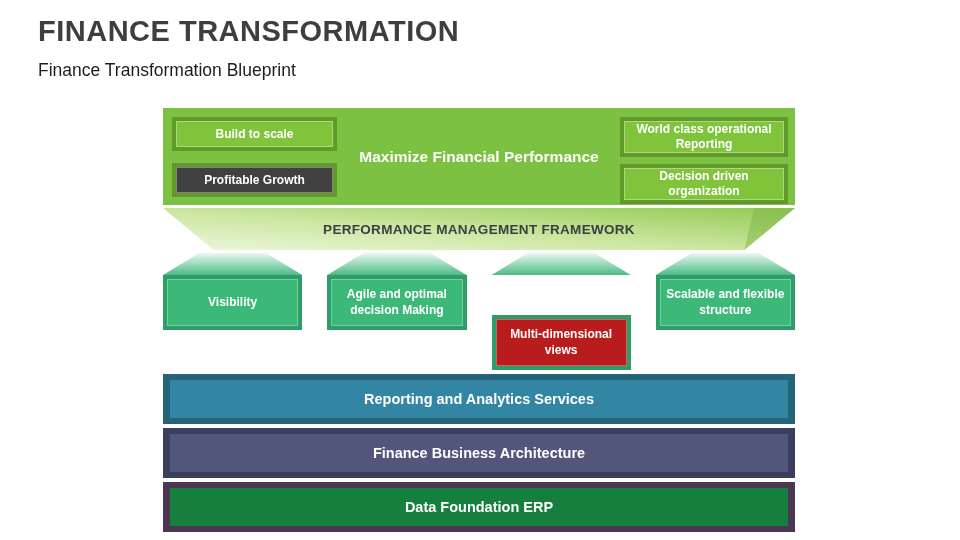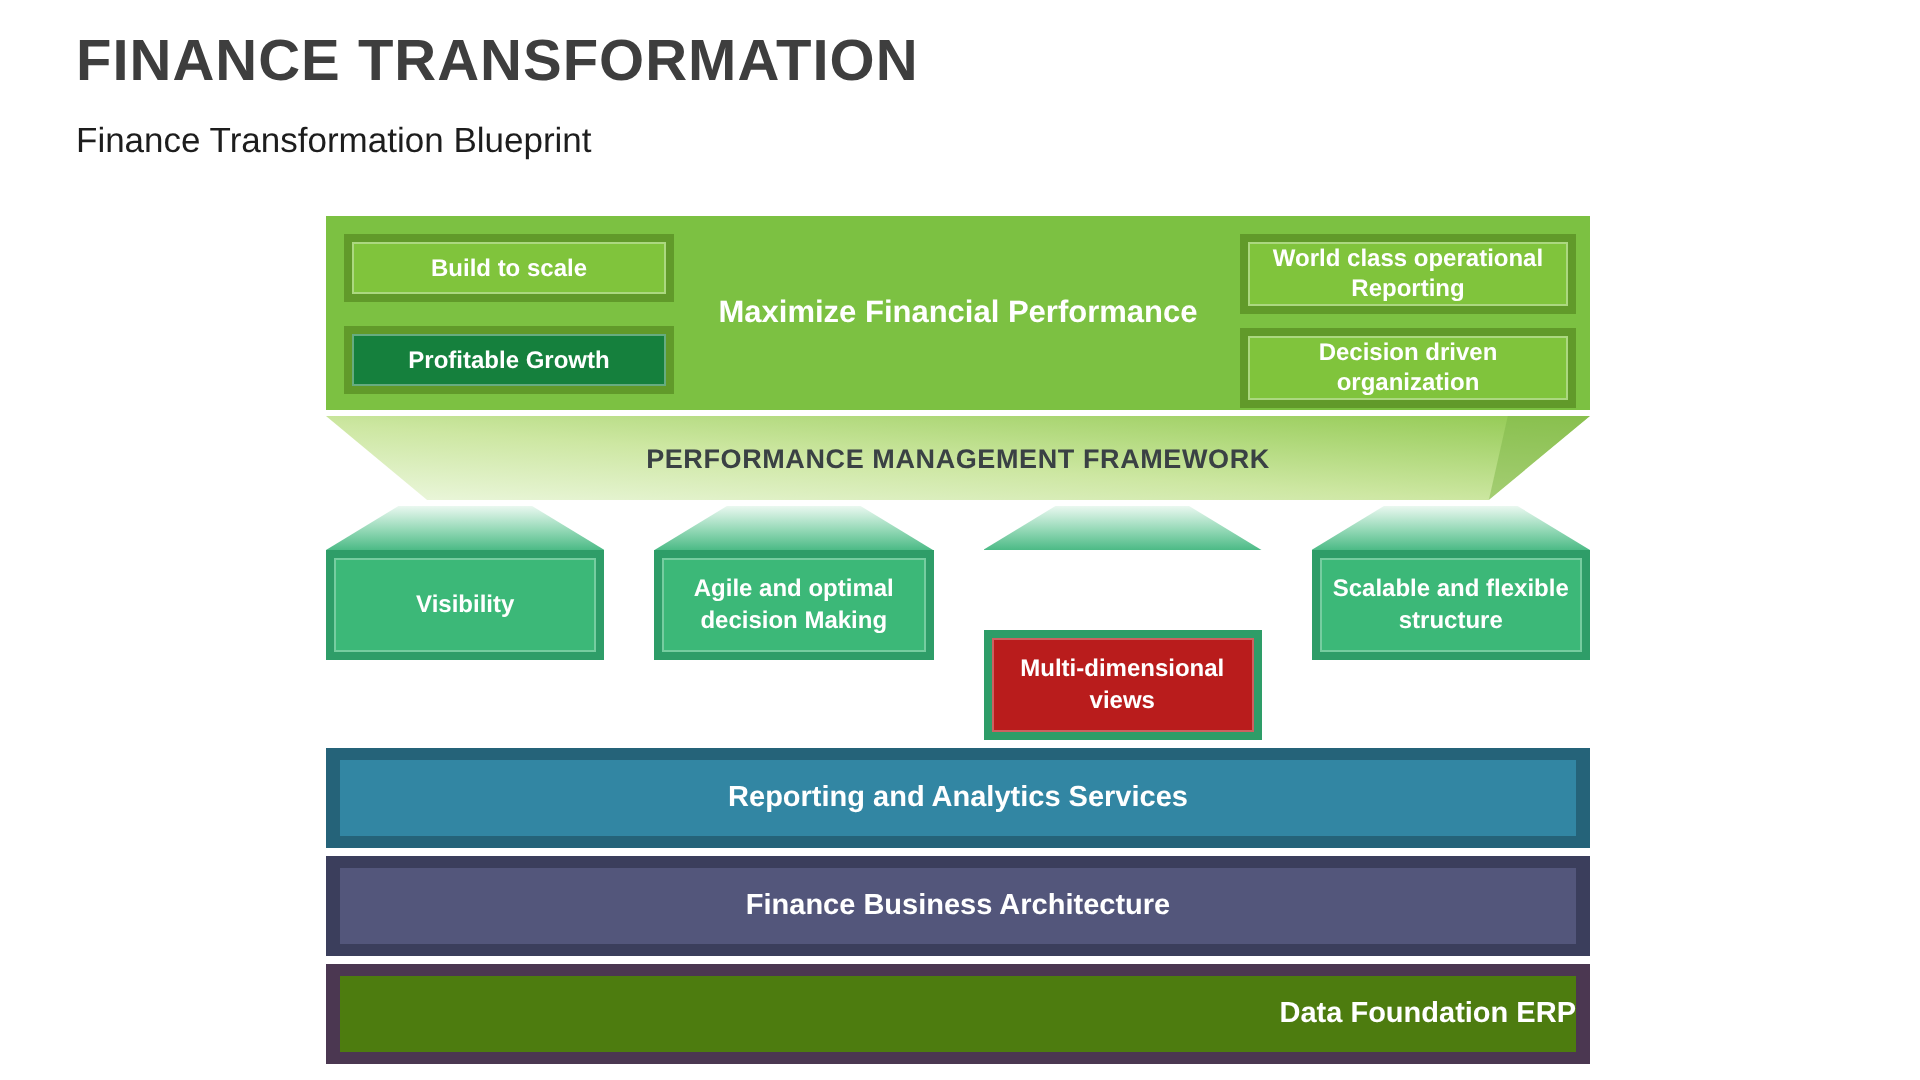--- a/index.html
+++ b/index.html
@@ -156,21 +156,21 @@
 <div class="slide">
 
   <div class="title">FINANCE TRANSFORMATION</div>
   <div class="subtitle">Finance Transformation Blueprint</div>
 
   <div class="diagram">
 
     <div class="goal-panel" style="background-color: rgb(124, 193, 66);">
       <div class="goal-col goal-col-left">
         <div class="goal-item" style="background-color: rgb(128, 196, 60); border-color: rgb(97, 154, 42);">Build to scale</div>
-        <div class="goal-item" style="background-color: #15803d; border-color: rgb(97, 154, 42);">Profitable Growth</div>
+        <div class="goal-item" style="background-color: #404040; border-color: rgb(97, 154, 42);">Profitable Growth</div>
       </div>
       <div class="goal-center">Maximize Financial Performance</div>
       <div class="goal-col goal-col-right">
         <div class="goal-item" style="background-color: rgb(128, 196, 60); border-color: rgb(97, 154, 42);">World class operational Reporting</div>
         <div class="goal-item" style="background-color: rgb(128, 196, 60); border-color: rgb(97, 154, 42);">Decision driven organization</div>
       </div>
     </div>
 
     <div class="banner">
       <div class="banner-fold"></div>
@@ -196,19 +196,19 @@
       </div>
     </div>
 
     <div class="layers">
       <div class="layer" style="background-color: rgb(50, 134, 163); border-color: rgb(37, 99, 121);">
         <span>Reporting and Analytics Services</span>
       </div>
       <div class="layer" style="background-color: rgb(83, 86, 123); border-color: rgb(59, 62, 92);">
         <span>Finance Business Architecture</span>
       </div>
-      <div class="layer" style="background-color: #4d7c0f; border-color: rgb(75, 55, 81); justify-content: flex-end;">
+      <div class="layer" style="background-color: #15803d; border-color: rgb(75, 55, 81);">
         <span>Data Foundation ERP</span>
       </div>
     </div>
 
   </div>
 </div>
 
 </body></html>

